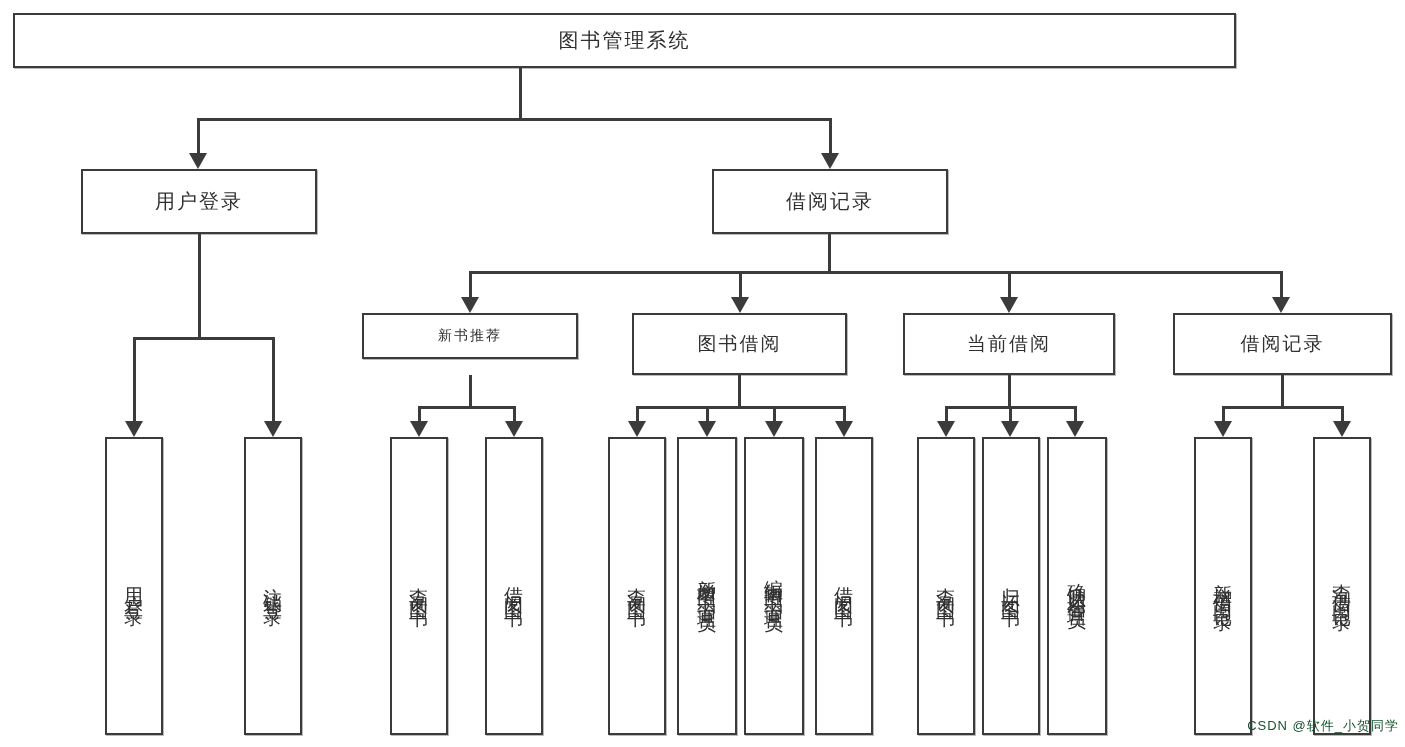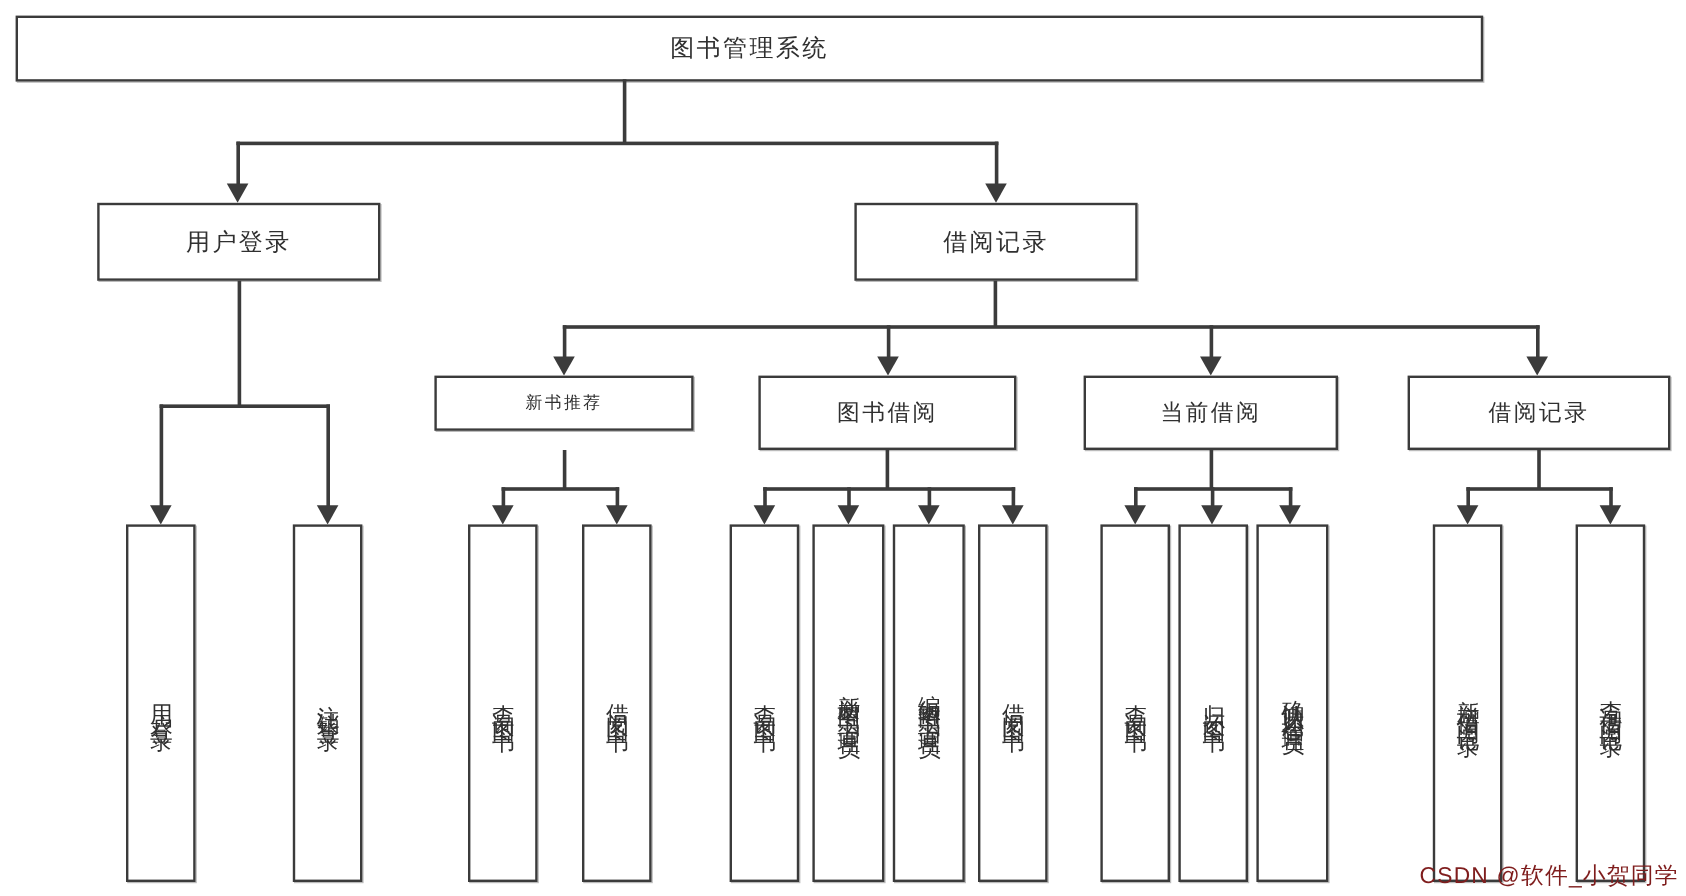--- a/index.html
+++ b/index.html
@@ -67,22 +67,22 @@
     width: 0;
     height: 0;
     border-left: 9px solid transparent;
     border-right: 9px solid transparent;
     border-top: 16px solid #3b3b3b;
   }
   #watermark {
     position: absolute;
     top: 717px;
     right: 6px;
-    font-size: 19px;
-    color: #7f1d1d;
+    font-size: 13px;
+    color: #14532d;
     letter-spacing: 1px;
     white-space: nowrap;
   }
 </style>
 </head>
 <body>
 
 <div id="canvas">
 
   <div class="hbox" style="left:13px; top:13px; width:1223px; height:55px;">

